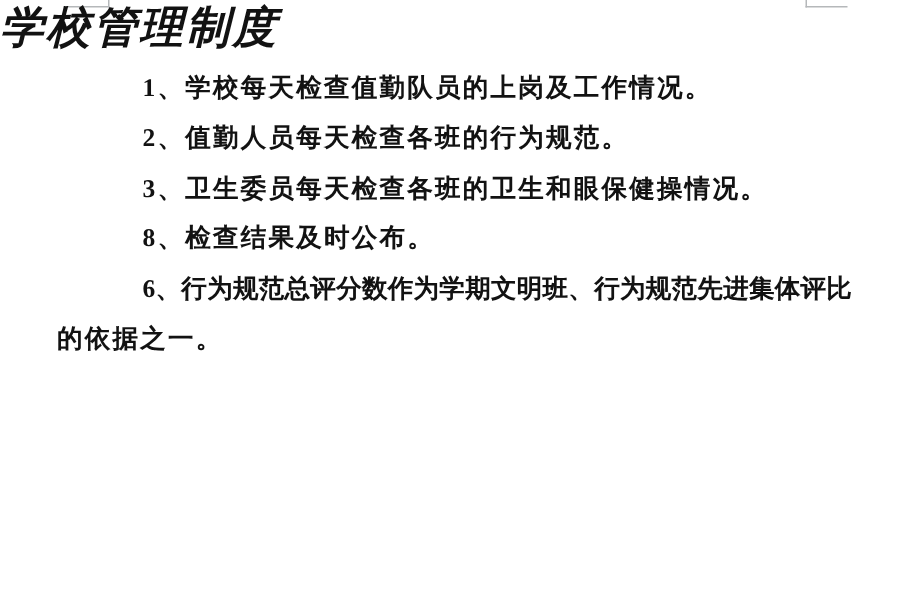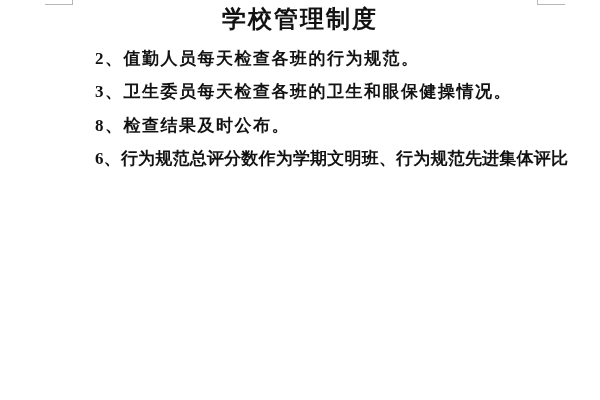--- a/index.html
+++ b/index.html
@@ -22,26 +22,26 @@
     border-bottom: 1px solid #b5b8ba;
   }
   .crop-mark.left  { left: 45px;  border-right: 1px solid #b5b8ba; }
   .crop-mark.right { left: 537px; border-left: 1px solid #b5b8ba; }
 
   .doc-title {
     position: absolute;
     top: 2px;
     left: 0;
     width: 100%;
-    text-align: center;
-    font-size: 24px;
+    font-size: 29px;
     line-height: 35px;
     font-weight: 700;
     letter-spacing: 2px;
     white-space: nowrap;
+    font-style: italic;
   }
   .doc-body {
     position: absolute;
     top: 42px;
     left: 38px;
     width: 530px;
   }
   .line {
     height: 33.4px;
     line-height: 33.4px;
@@ -57,19 +57,21 @@
 <body>
 
 <div class="page">
 
   <div class="crop-mark left"></div>
   <div class="crop-mark right"></div>
 
   <div class="doc-title">学校管理制度</div>
 
   <div class="doc-body">
+    <div class="line indent">1、学校每天检查值勤队员的上岗及工作情况。</div>
     <div class="line indent">2、值勤人员每天检查各班的行为规范。</div>
     <div class="line indent">3、卫生委员每天检查各班的卫生和眼保健操情况。</div>
     <div class="line indent">8、检查结果及时公布。</div>
     <div class="line indent tight">6、行为规范总评分数作为学期文明班、行为规范先进集体评比</div>
+    <div class="line">的依据之一。</div>
   </div>
 
 </div>
 
 </body></html>

